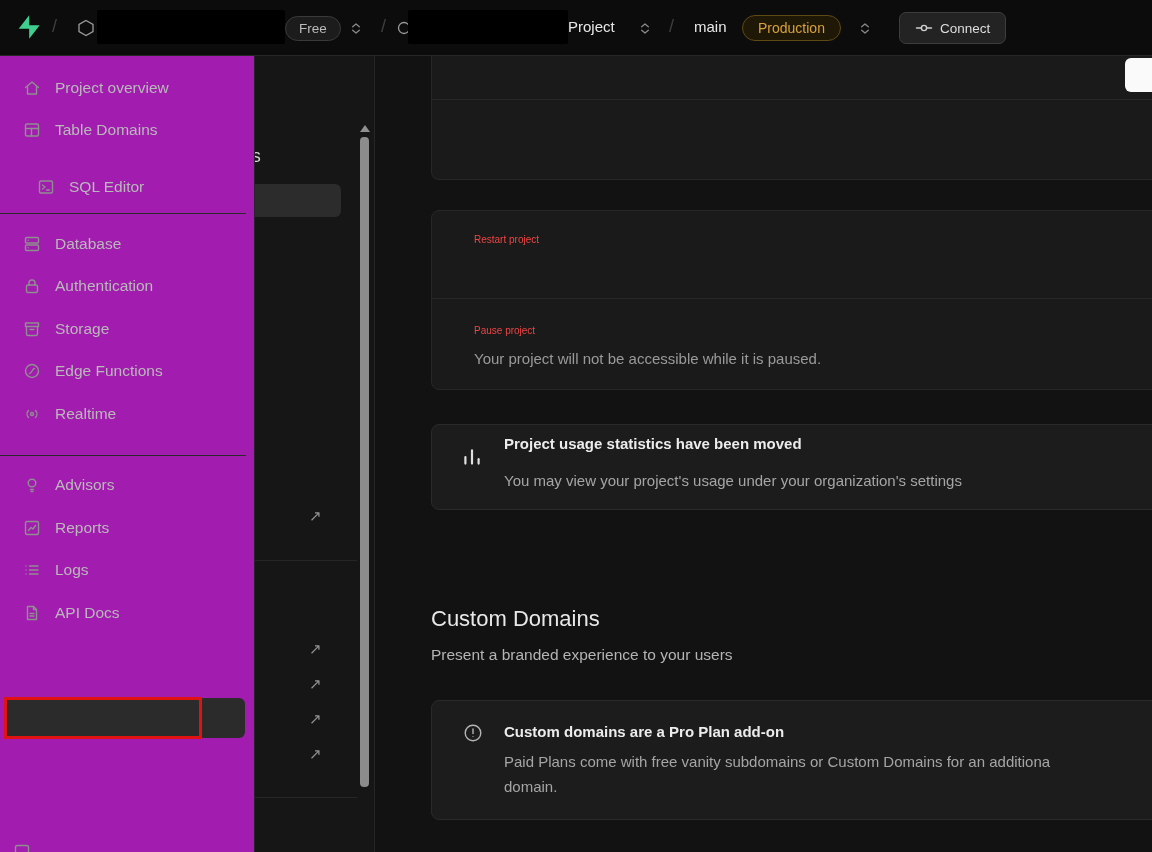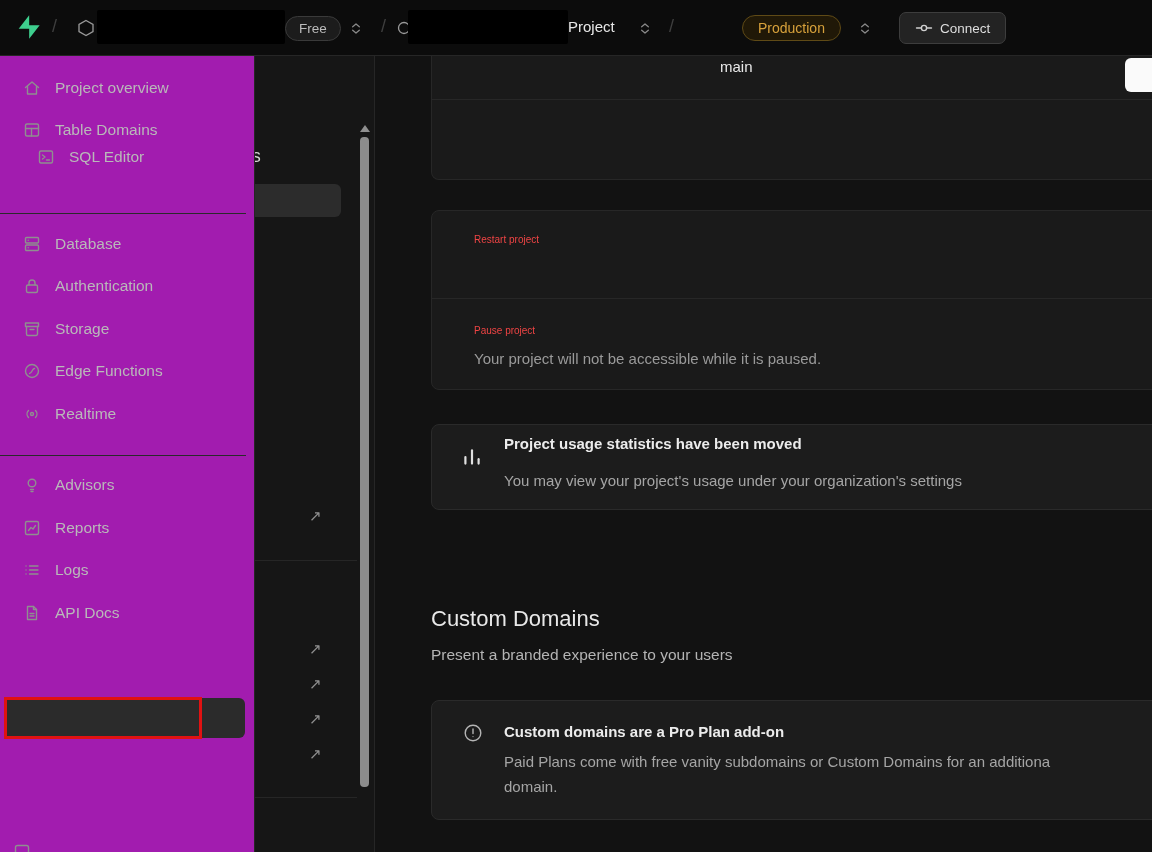--- a/index.html
+++ b/index.html
@@ -141,21 +141,21 @@
       <span>Project overview</span>
     </div>
     <div class="nav-item" style="top:53px;">
       <svg class="ic" viewBox="0 0 20 20">
           <rect x="3.5" y="4" width="13" height="12" rx="1.5"></rect>
           <path d="M3.5 8.5h13"></path>
           <path d="M9.5 8.5V16"></path>
         </svg>
       <span>Table Domains</span>
     </div>
-    <div class="nav-item" style="top:80px;padding-left:36px;">
+    <div class="nav-item" style="top:110px;padding-left:36px;">
       <svg class="ic" viewBox="0 0 20 20">
           <rect x="3.5" y="4" width="13" height="12" rx="1.5"></rect>
           <path d="M6.5 8l2.5 2-2.5 2"></path>
           <path d="M10.5 13h3"></path>
         </svg>
       <span>SQL Editor</span>
     </div>
 
     <div class="nav-divider" style="top:157px;"></div>
 
@@ -261,21 +261,21 @@
     <svg class="hx" style="left:397px; top:21px; width:14px; height:14px; fill:none; stroke:#9a9a9a; stroke-width:1.3;" viewBox="0 0 14 14">
         <circle cx="7" cy="7" r="5.5"></circle>
       </svg>
     <div class="redact" style="left:408px; width:160px;"></div>
     <span class="hdr-text" style="left:568px;">Project</span>
     <svg class="sel" style="left:638px; top:21px; width:14px; height:15px; fill:none; stroke:#8a8a8a; stroke-width:1.5; stroke-linecap:round; stroke-linejoin:round;" viewBox="0 0 16 18">
       <path d="M4 7L8 3.5 12 7"></path>
         <path d="M4 11l4 3.5 4-3.5"></path>
     </svg>
     <span class="slash" style="left:669px;">/</span>
-    <span class="hdr-text" style="left:720px;margin-top:40px;">main</span>
+    <span class="hdr-text" style="left:694px;">main</span>
     <div class="badge-prod">Production</div>
     <svg class="sel" style="left:858px; top:21px; width:14px; height:15px; fill:none; stroke:#8a8a8a; stroke-width:1.5; stroke-linecap:round; stroke-linejoin:round;" viewBox="0 0 16 18">
       <path d="M4 7L8 3.5 12 7"></path>
         <path d="M4 11l4 3.5 4-3.5"></path>
     </svg>
     <div class="btn-connect">
       <svg style="width:18px; height:16px; fill:none; stroke:#d0d0d0; stroke-width:1.4; stroke-linecap:round;" viewBox="0 0 18 16">
         <circle cx="9" cy="8" r="2.6"></circle>
           <path d="M1.5 8h4.9"></path>
           <path d="M11.6 8h4.9"></path>

